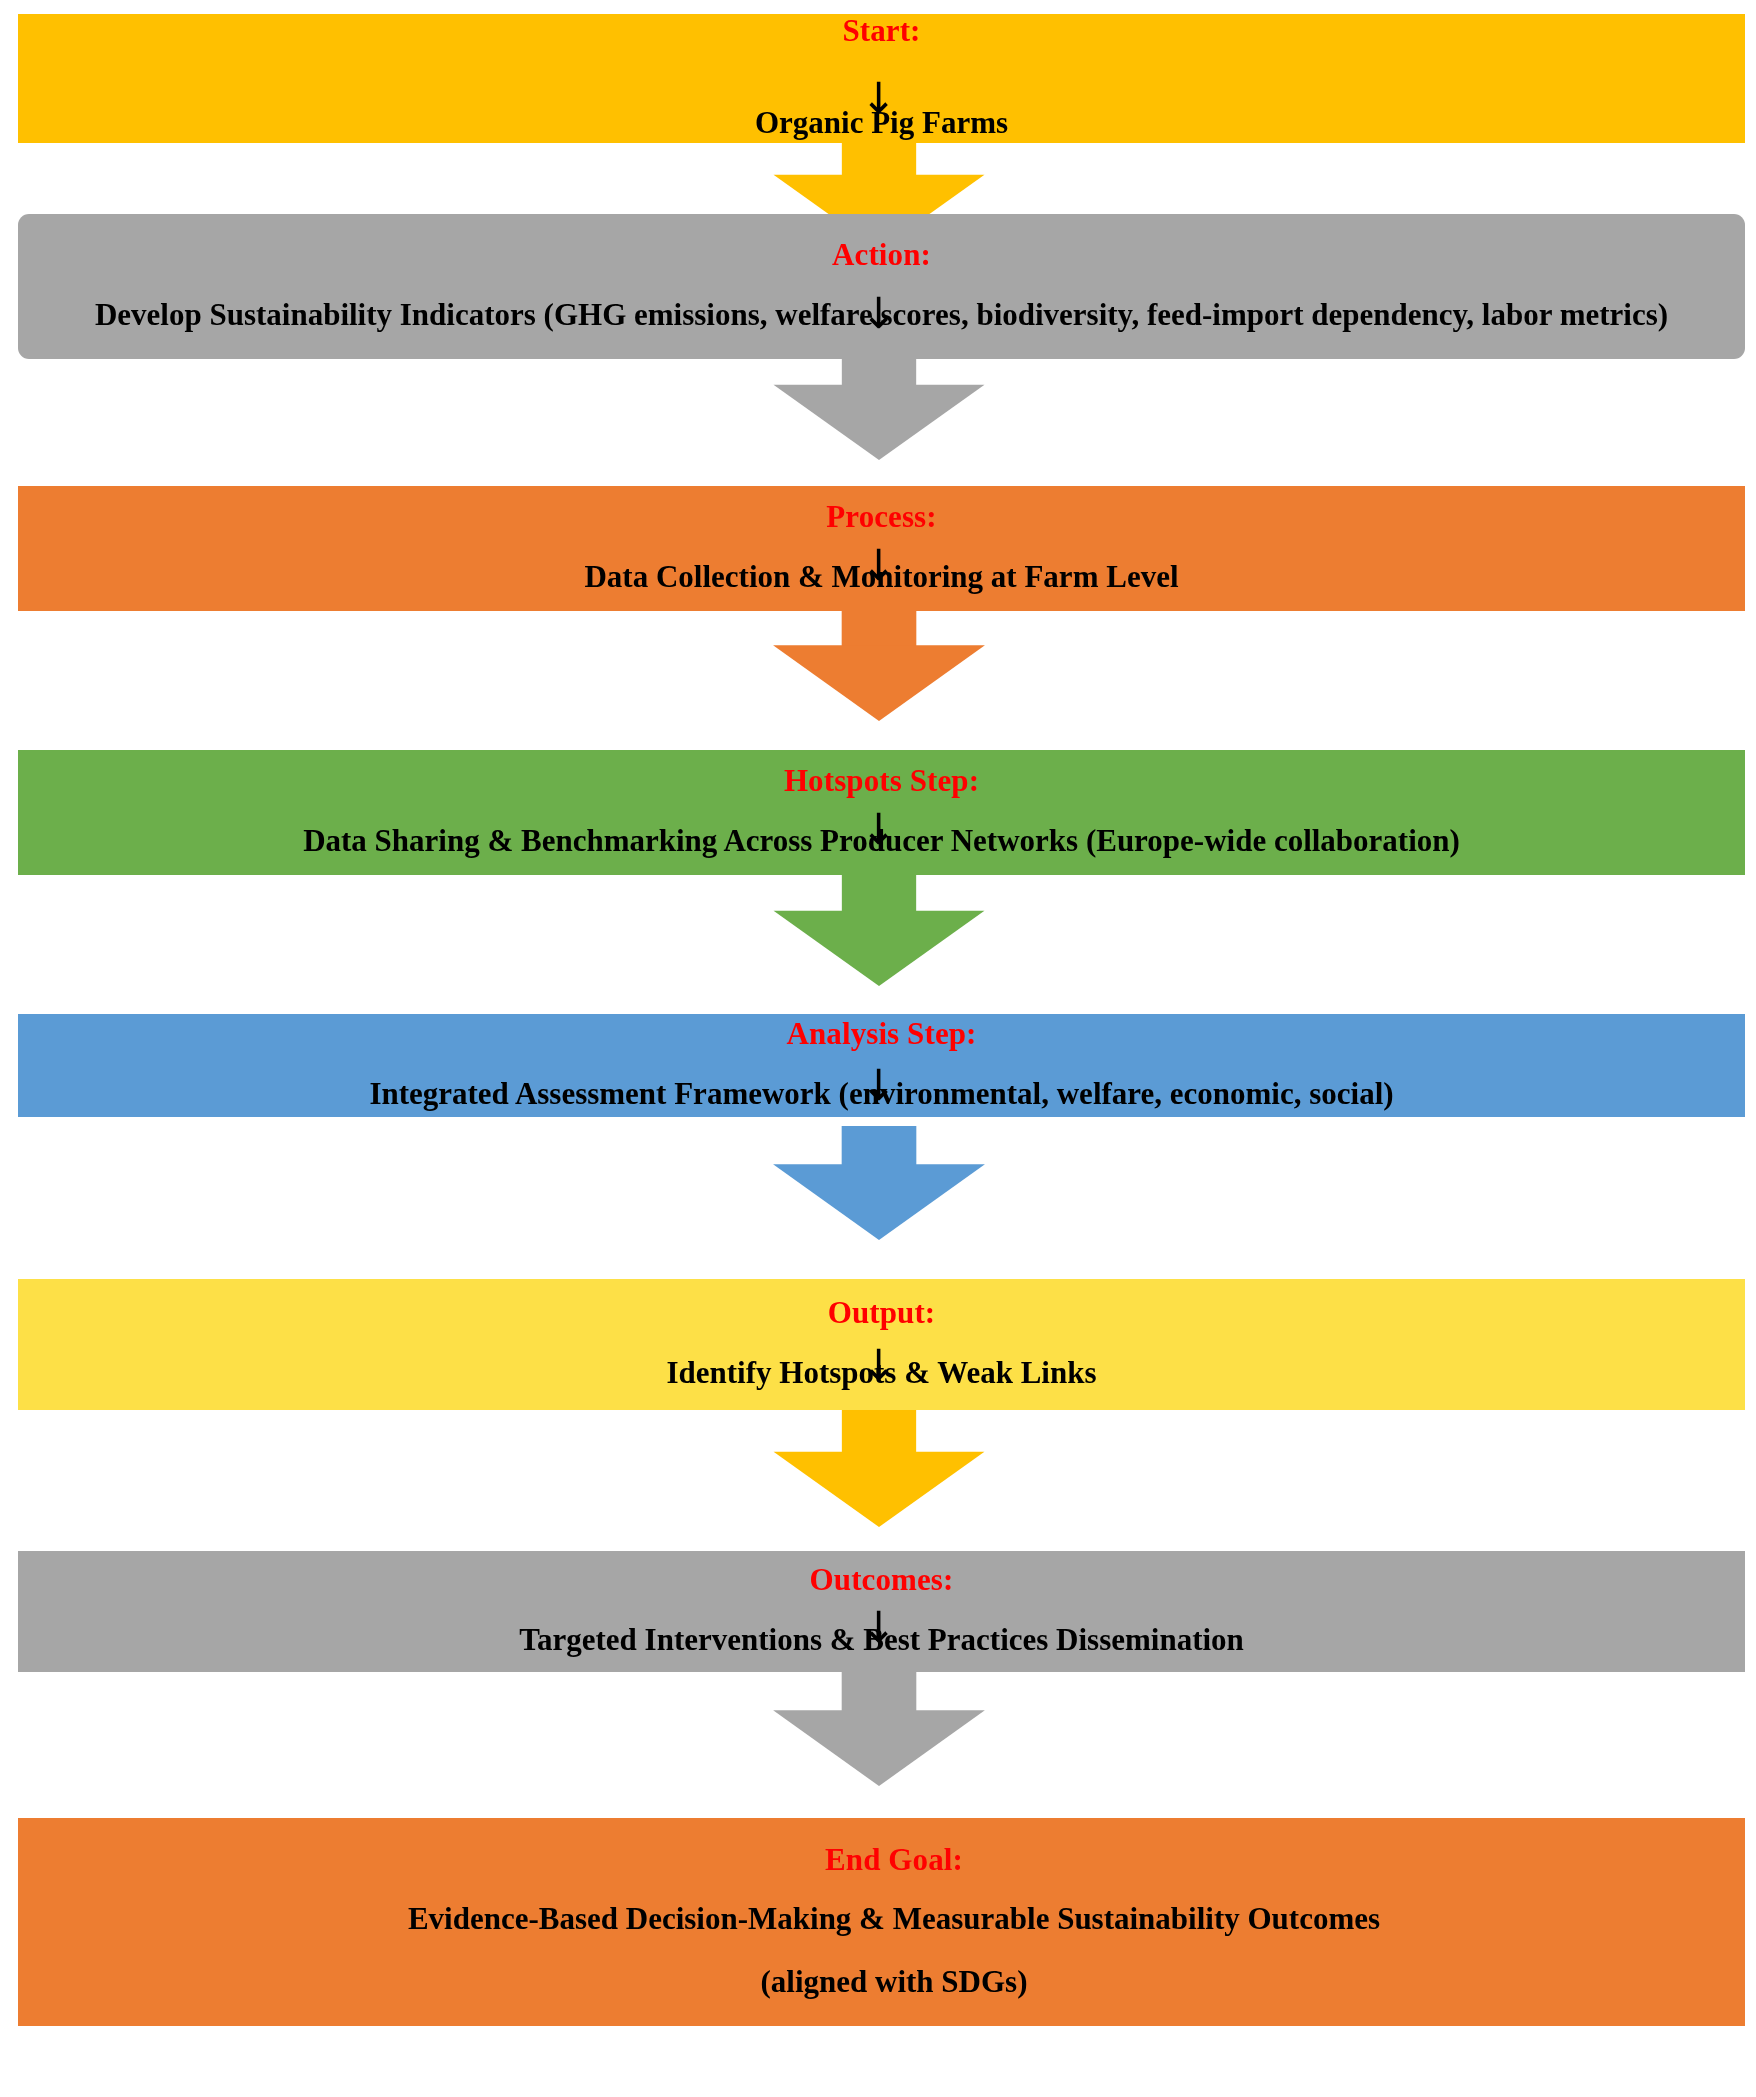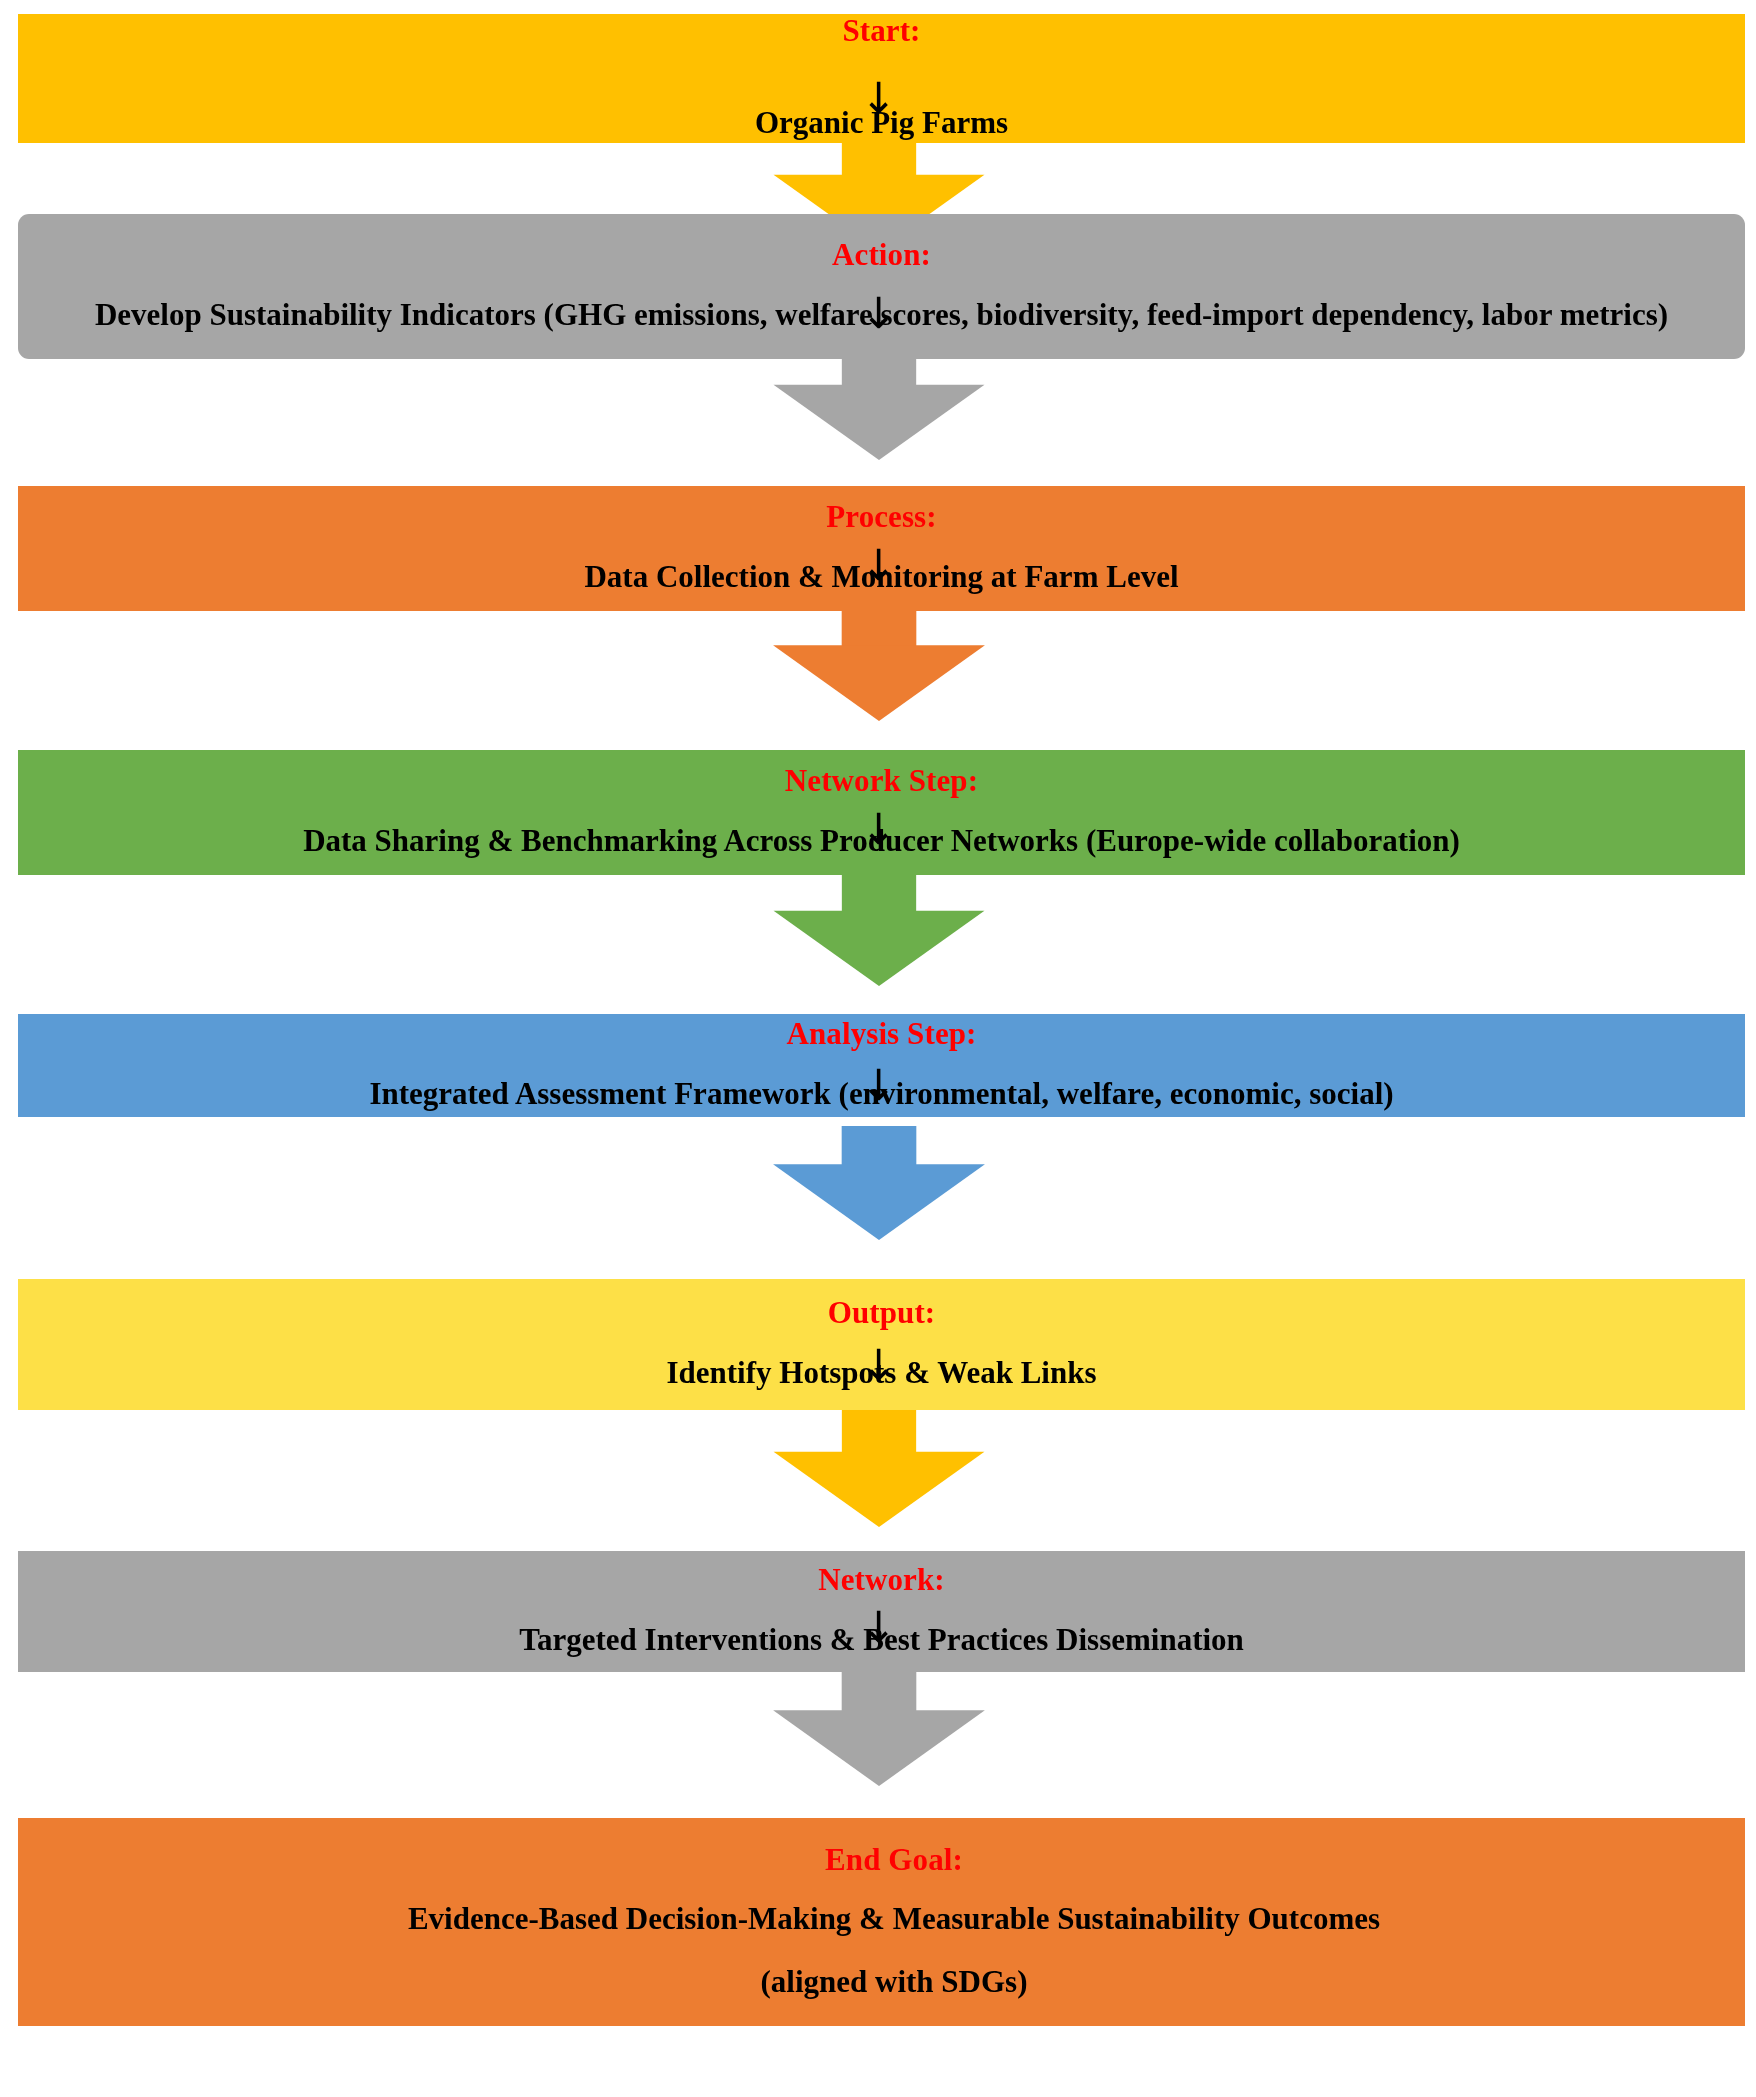--- a/index.html
+++ b/index.html
@@ -137,21 +137,21 @@
     </div>
     <div class="arrow" style="top: 870px; width: 212px; height: 116px;">
       <svg width="212" height="116" viewBox="0 0 420 231">
         <rect x="136" y="0" width="148" height="83" fill="#6CAF4B"></rect>
         <polygon points="0,81 420,81 210,231" fill="#6CAF4B"></polygon>
       </svg>
     </div>
     <div class="arrow-glyph" style="top: 808px;">↓</div>
     <div class="step" style="top: 750px;">
       <div class="step-box" style="height: 125px; background: rgb(108, 175, 75);">
-        <div class="step-label">Network Step:</div>
+        <div class="step-label">Hotspots Step:</div>
         <div class="gap-label"></div>
         <div class="step-text">Data Sharing &amp; Benchmarking Across Producer Networks (Europe-wide collaboration)</div>
       </div>
     </div>
     <div class="arrow" style="top: 1126px; width: 212px; height: 114px;">
       <svg width="212" height="114" viewBox="0 0 420 226">
         <rect x="136" y="0" width="148" height="78" fill="#5B9BD5"></rect>
         <polygon points="0,76 420,76 210,226" fill="#5B9BD5"></polygon>
       </svg>
     </div>
@@ -179,21 +179,21 @@
     </div>
     <div class="arrow" style="top: 1667px; width: 212px; height: 119px;">
       <svg width="212" height="119" viewBox="0 0 420 236">
         <rect x="136" y="0" width="148" height="88" fill="#A6A6A6"></rect>
         <polygon points="0,86 420,86 210,236" fill="#A6A6A6"></polygon>
       </svg>
     </div>
     <div class="arrow-glyph" style="top: 1606px;">↓</div>
     <div class="step" style="top: 1551px;">
       <div class="step-box" style="height: 121px; background: rgb(166, 166, 166);">
-        <div class="step-label">Network:</div>
+        <div class="step-label">Outcomes:</div>
         <div class="gap-label"></div>
         <div class="step-text">Targeted Interventions &amp; Best Practices Dissemination</div>
       </div>
     </div>
     <div class="step" style="top: 1818px;">
       <div class="step-box" style="height: 208px; background: rgb(237, 125, 49); padding-left: 25px;">
         <div class="step-label">End Goal:</div>
         <div class="gap-label"></div>
         <div class="step-text">Evidence-Based Decision-Making &amp; Measurable Sustainability Outcomes</div>
         <div class="gap-label"></div>

